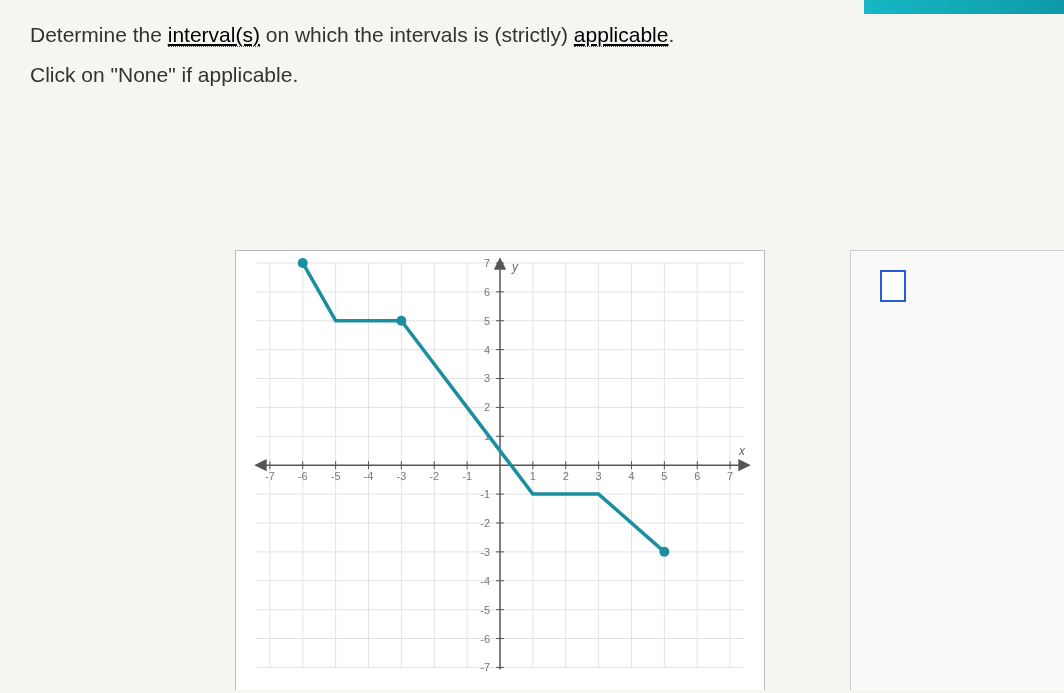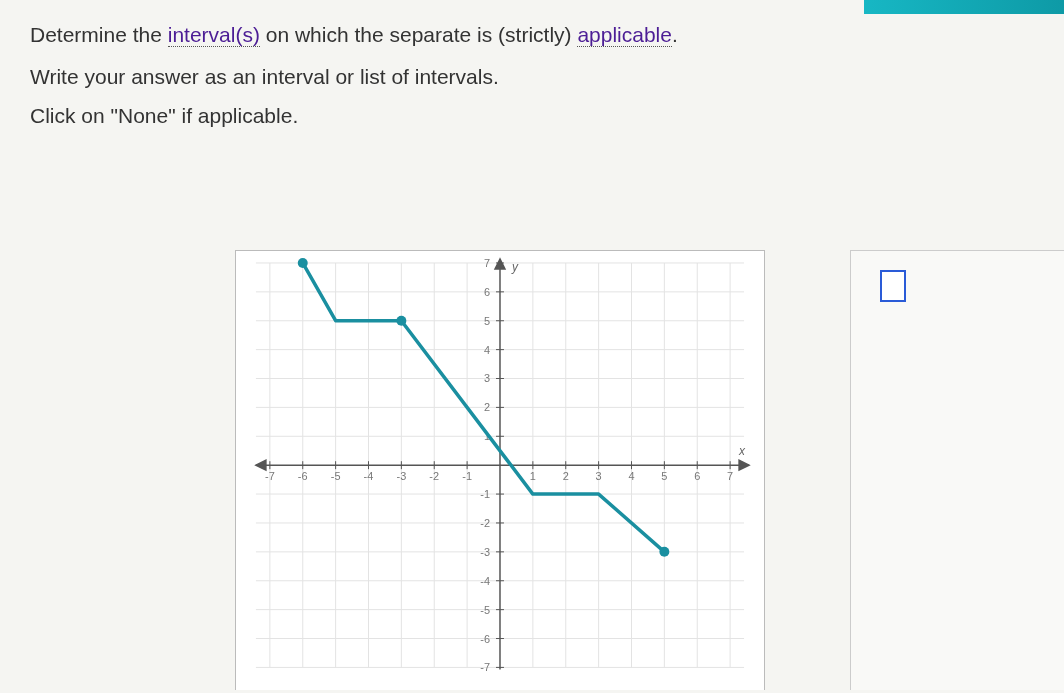--- a/index.html
+++ b/index.html
@@ -22,22 +22,23 @@
   .instructions {
     font-size: 21px;
     line-height: 1.35;
     margin-bottom: 10px;
   }
   .click-line {
     font-size: 21px;
     margin-top: 12px;
   }
   .term {
-    color: #4c1d95;
+    color: #000000;
     border-bottom: 1px dotted #555;
+    text-decoration: underline;
   }
   .graph-area {
     position: absolute;
     left: 235px;
     top: 250px;
     width: 530px;
     height: 440px;
     border: 1px solid #bbb;
     border-bottom: none;
     background: #fff;
@@ -73,25 +74,24 @@
     position:absolute; top:0; right:0; width:200px; height:14px;
     background: linear-gradient(90deg,#17b7c4,#0e9aa6);
   }
 </style>
 </head>
 <body>
 
 <div class="topbar"></div>
 
 <div class="question-line">
-  <span>Determine the </span><span class="term">interval(s)</span><span> on which the separate is (strictly) </span><span class="term">applicable</span><span>.</span>
+  <span>Determine the </span><span class="term">interval(s)</span><span> on which the intervals is (strictly) </span><span class="term">applicable</span><span>.</span>
 </div>
 
 <div class="instructions">
-  <div>Write your answer as an interval or list of intervals.</div>
 </div>
 
 <div class="click-line">Click on "None" if applicable.</div>
 
 <div class="graph-area">
   <svg class="graph-inner" viewBox="0 0 530 440">
 
     <g stroke="#e3e3e3" stroke-width="1">
       <line x1="34" y1="12" x2="34" y2="418"></line>
         <line x1="67" y1="12" x2="67" y2="418"></line>

